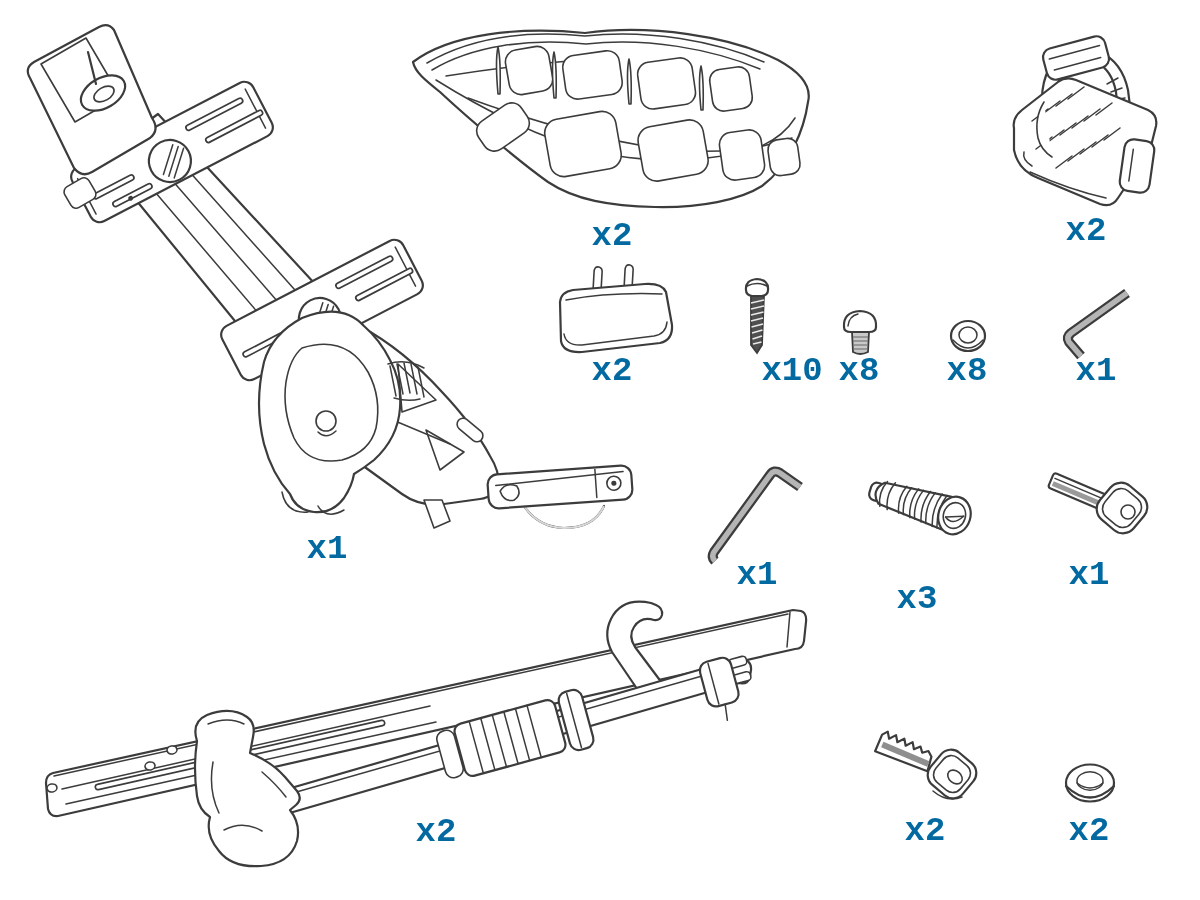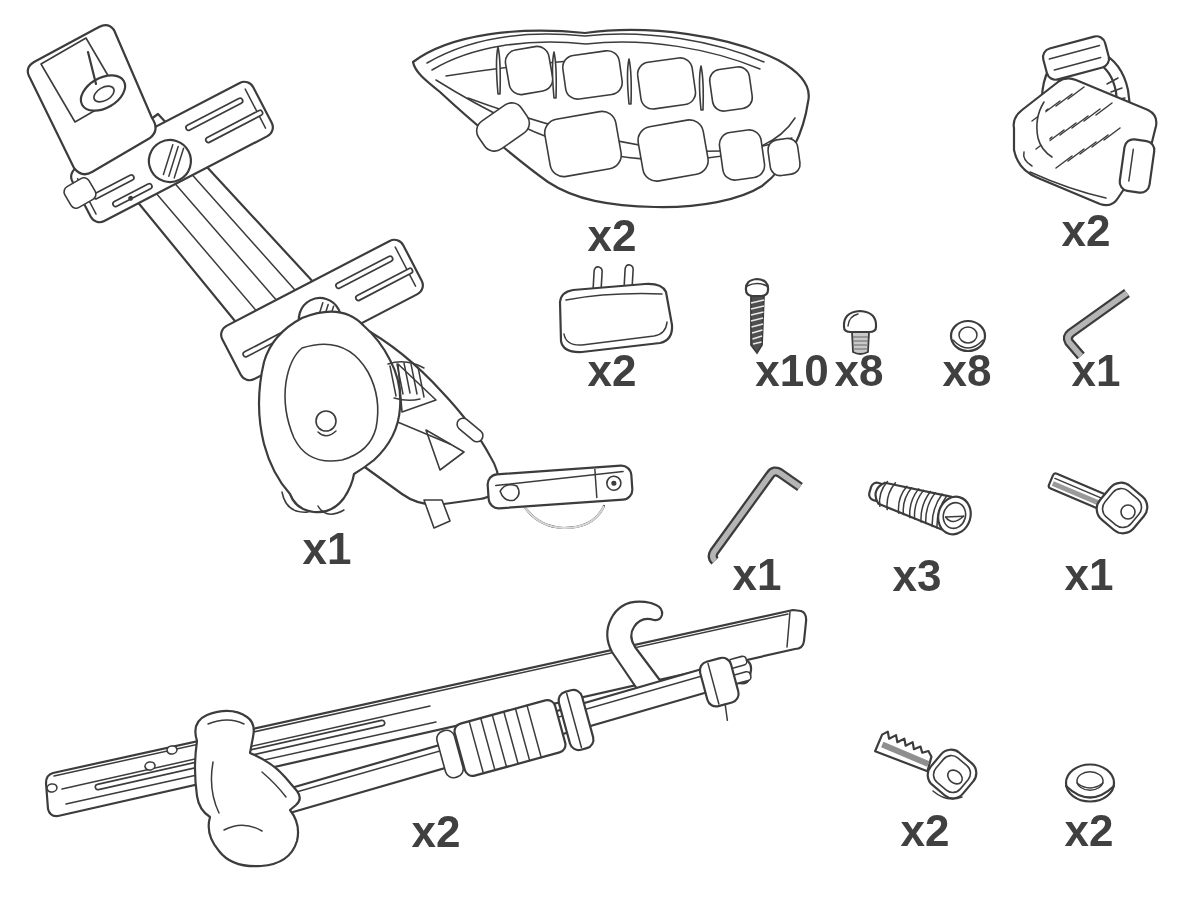--- a/index.html
+++ b/index.html
@@ -1,21 +1,21 @@
 <!DOCTYPE html>
 <html><head>
 <meta charset="utf-8">
 <style>
   html,body{margin:0;padding:0;background:#ffffff;}
   #stage{position:relative;width:1200px;height:900px;background:#ffffff;overflow:hidden;
          font-family:"Liberation Sans",sans-serif;}
   #art{position:absolute;left:0;top:0;}
   .qty{position:absolute;transform:translate(-50%,-50%);
-       font-family:Liberation Sans, sans-serif;
-       font-weight:700;font-size:44px;color:#404040;letter-spacing:0;white-space:nowrap;}
+       font-family:Liberation Mono, monospace;
+       font-weight:700;font-size:34px;color:#0369a1;letter-spacing:0;white-space:nowrap;}
   svg *{vector-effect:none;}
   .ln{fill:none;stroke:#3c3c3c;stroke-width:2.2;stroke-linecap:round;stroke-linejoin:round;}
   .lnthin{fill:none;stroke:#3c3c3c;stroke-width:1.5;stroke-linecap:round;stroke-linejoin:round;}
   .wh{fill:#ffffff;stroke:#3c3c3c;stroke-width:2.2;stroke-linecap:round;stroke-linejoin:round;}
   .whthin{fill:#ffffff;stroke:#3c3c3c;stroke-width:1.6;stroke-linecap:round;stroke-linejoin:round;}
   .slotd{fill:none;stroke:#3c3c3c;stroke-width:7;stroke-linecap:round;}
   .slotw{fill:none;stroke:#ffffff;stroke-width:3.6;stroke-linecap:round;}
 </style>
 </head>
 <body>
@@ -354,18 +354,18 @@
 
   <div class="qty" style="left:327px;top:549px">x1</div>
   <div class="qty" style="left:612px;top:236px">x2</div>
   <div class="qty" style="left:1086px;top:231px">x2</div>
   <div class="qty" style="left:612px;top:371px">x2</div>
   <div class="qty" style="left:792px;top:371px">x10</div>
   <div class="qty" style="left:859px;top:371px">x8</div>
   <div class="qty" style="left:967px;top:371px">x8</div>
   <div class="qty" style="left:1096px;top:371px">x1</div>
   <div class="qty" style="left:757px;top:575px">x1</div>
-  <div class="qty" style="left:917px;top:576px">x3</div>
+  <div class="qty" style="left:917px;top:599px">x3</div>
   <div class="qty" style="left:1089px;top:575px">x1</div>
   <div class="qty" style="left:436px;top:832px">x2</div>
   <div class="qty" style="left:925px;top:831px">x2</div>
   <div class="qty" style="left:1089px;top:831px">x2</div>
 </div>
 
 </body></html>

